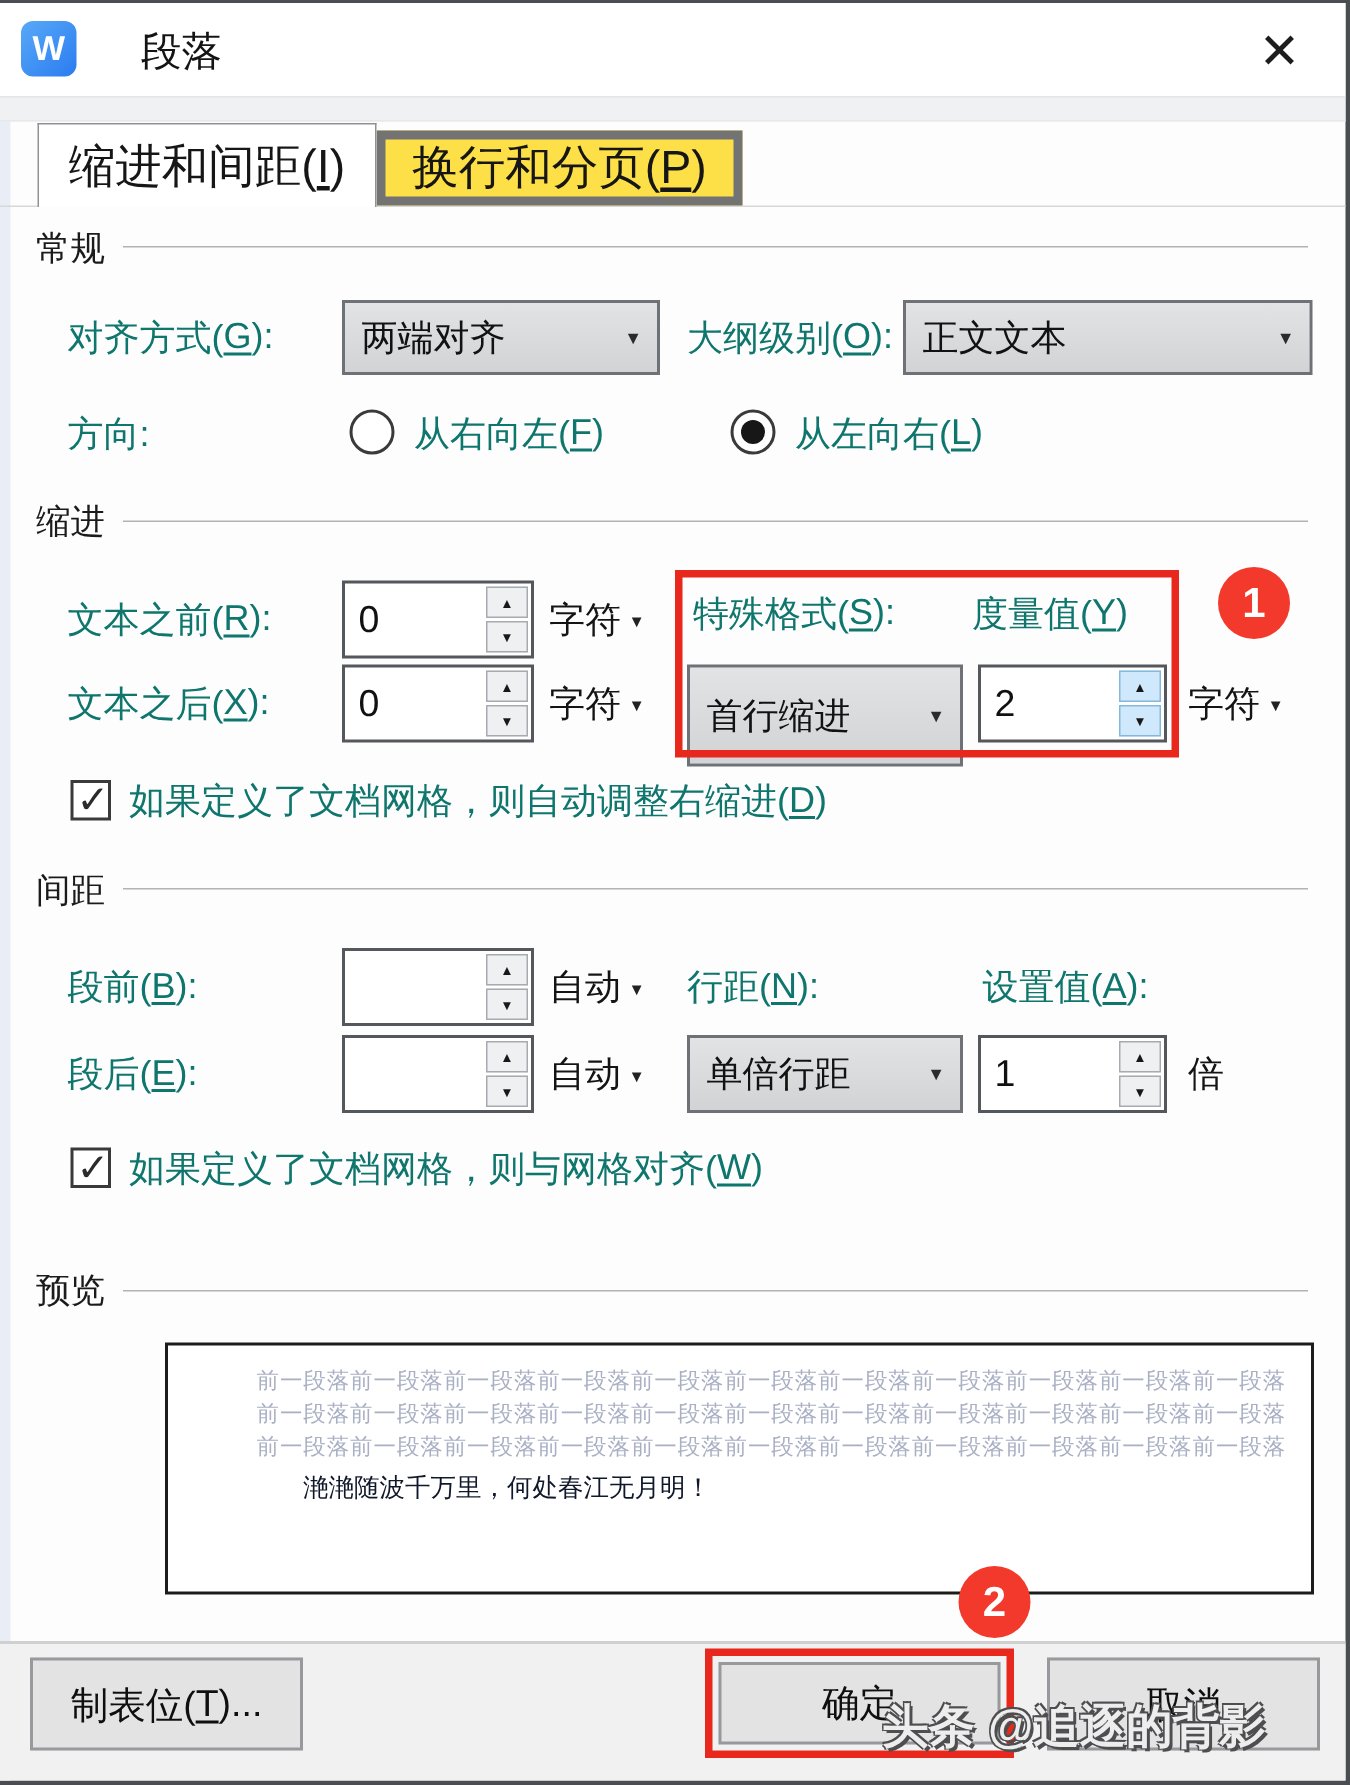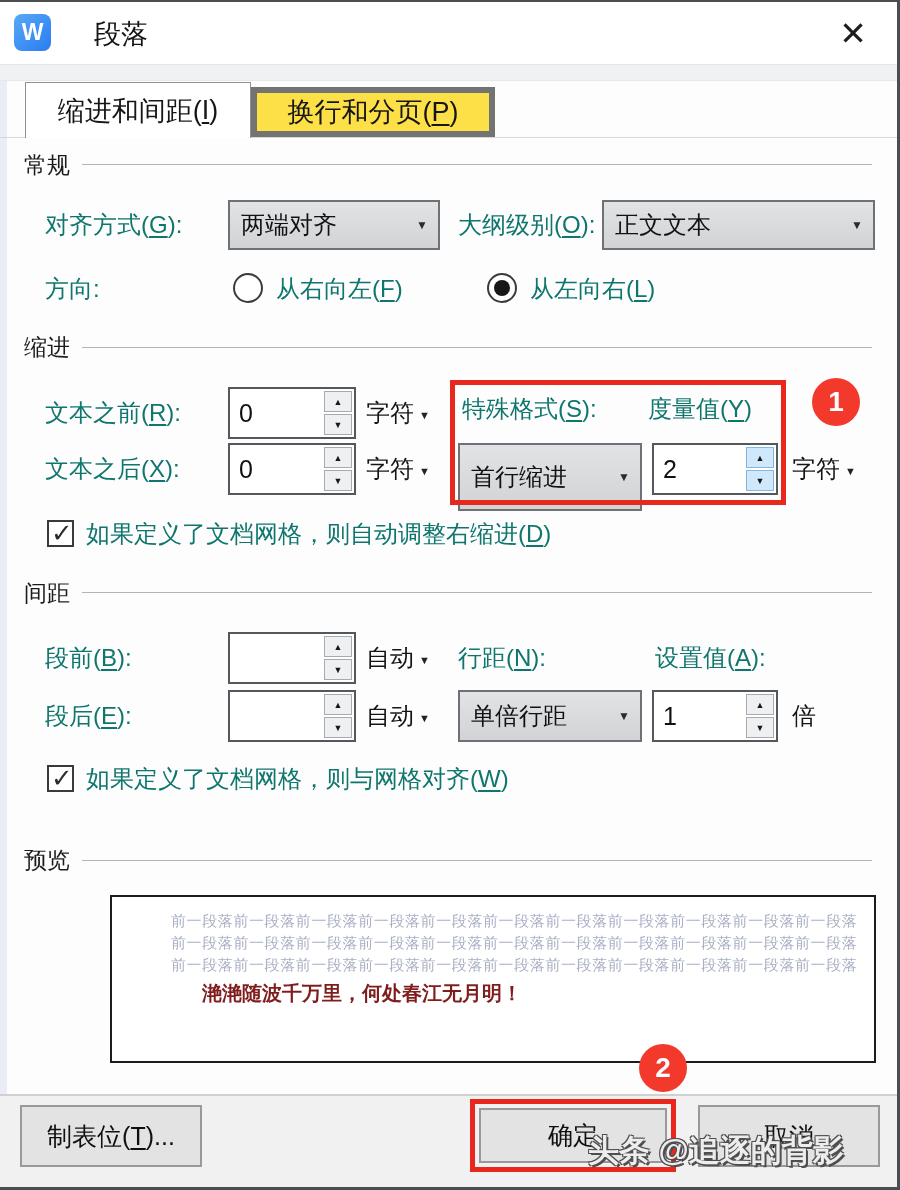--- a/index.html
+++ b/index.html
@@ -20,21 +20,21 @@
     background:linear-gradient(135deg,#58a9f7,#2a7cf0);
     display:flex; align-items:center; justify-content:center;
     color:#fff; font-weight:bold; font-size:23px; }
   #window-title { left:62px; top:14px; font-size:27px; color:#141414;margin-left:32px; }
   #close-btn { left:830px; top:8px; width:46px; height:46px; display:flex;
     align-items:center; justify-content:center; font-size:33px; font-weight:300; color:#1d1d1d; cursor:pointer; }
   #band { left:0; top:62px; width:900px; height:17px; background:#f0f1f2;
     border-top:1px solid #e4e5e6; border-bottom:1px solid #e7e8e9; }
 
   
-  .tab { display:flex; align-items:center; justify-content:center; font-size:27px; color:#161616; cursor:pointer; }
+  .tab { display:flex; align-items:center; justify-content:center; font-size:31px; color:#161616; cursor:pointer; }
   #tab-active { left:25px; top:80px; width:226px; height:56px; background:#ffffff;
     border:1px solid #8f9194; border-bottom:none; z-index:3; }
   #tab-inactive { left:251px; top:85px; width:244px; height:50px; background:#fde047;
     border:6px solid #737373; z-index:2; }
   #tabline { left:0; top:135px; width:900px; height:1px; background:#d8d8d8; z-index:1; }
 
   
   .grp { font-size:23px; color:#1b1b1b; }
   .gline { height:1px; background:#b3b3b3; }
 
@@ -220,21 +220,21 @@
   <div class="abs lbl" style="left:86px;top:757px;height:40px;">如果定义了文档网格，则与网格对齐(<u>W</u>)</div>
 
   <div class="abs grp" style="left:24px;top:843px;">预览</div>
   <div class="abs gline" style="left:82px;top:858px;width:790px;"></div>
   <div class="abs" id="preview-box">
     <div class="abs" id="preview-lines" style="left:59px;top:13px;">
         <div class="filler-line">前一段落前一段落前一段落前一段落前一段落前一段落前一段落前一段落前一段落前一段落前一段落</div>
         <div class="filler-line">前一段落前一段落前一段落前一段落前一段落前一段落前一段落前一段落前一段落前一段落前一段落</div>
         <div class="filler-line">前一段落前一段落前一段落前一段落前一段落前一段落前一段落前一段落前一段落前一段落前一段落</div>
       </div>
-    <div class="abs" style="left:90px;top:83px;width:540px;font-size:20px;color:#7f1d1d;font-weight:bold;">滟滟随波千万里，何处春江无月明！</div>
+    <div class="abs" style="left:90px;top:83px;width:540px;font-size:17px;color:#0f172a;">滟滟随波千万里，何处春江无月明！</div>
   </div>
 
   <div class="abs" id="footer-divider"></div>
   <div class="abs" id="footer-bg"></div>
   <div class="abs btn" style="left:20px;top:1103px;width:182px;height:62px;">制表位(<u>T</u>)...</div>
   <div class="abs redbox" style="left:470px;top:1097px;width:206px;height:73px;"></div>
   <div class="abs btn" style="left:479px;top:1106px;width:188px;height:55px;">确定</div>
   <div class="abs badge" style="left:639px;top:1042px;">2</div>
   <div class="abs btn" style="left:698px;top:1103px;width:182px;height:62px;">取消</div>
 

